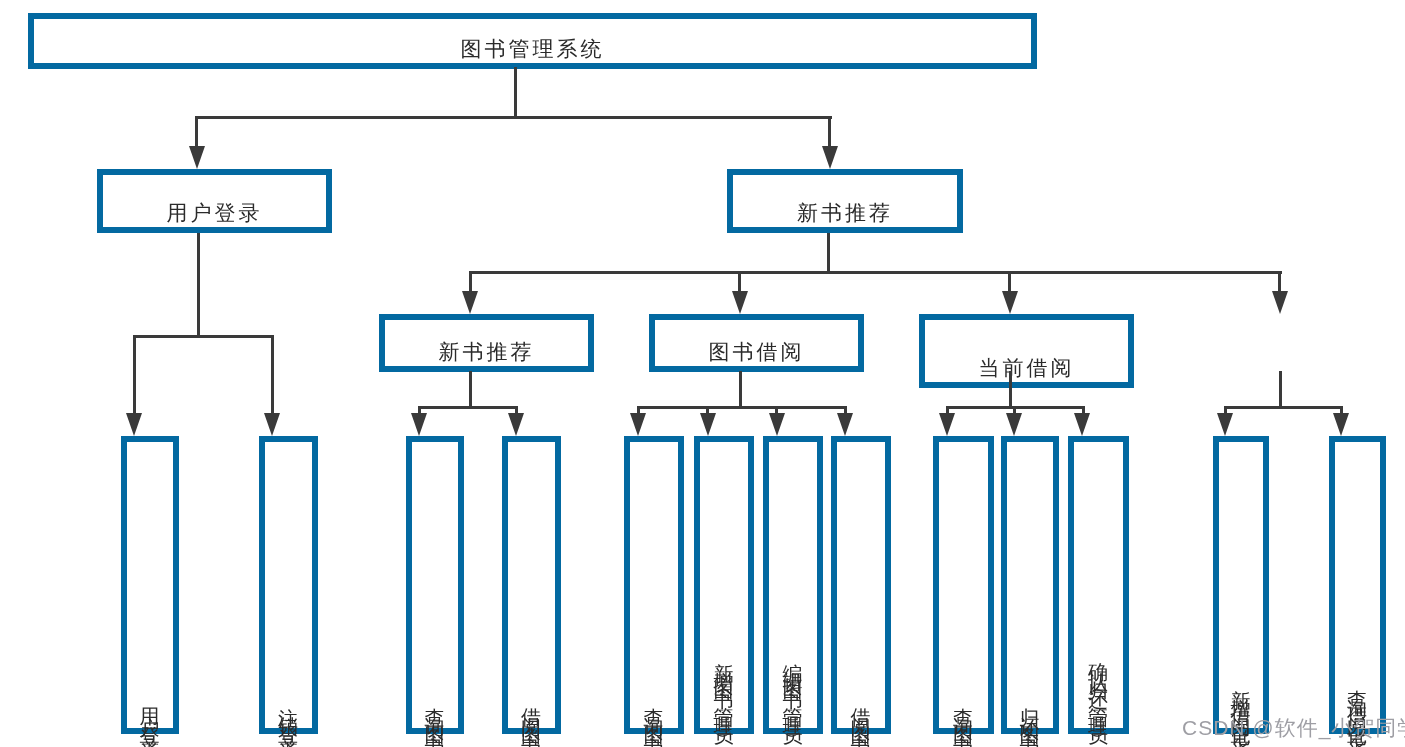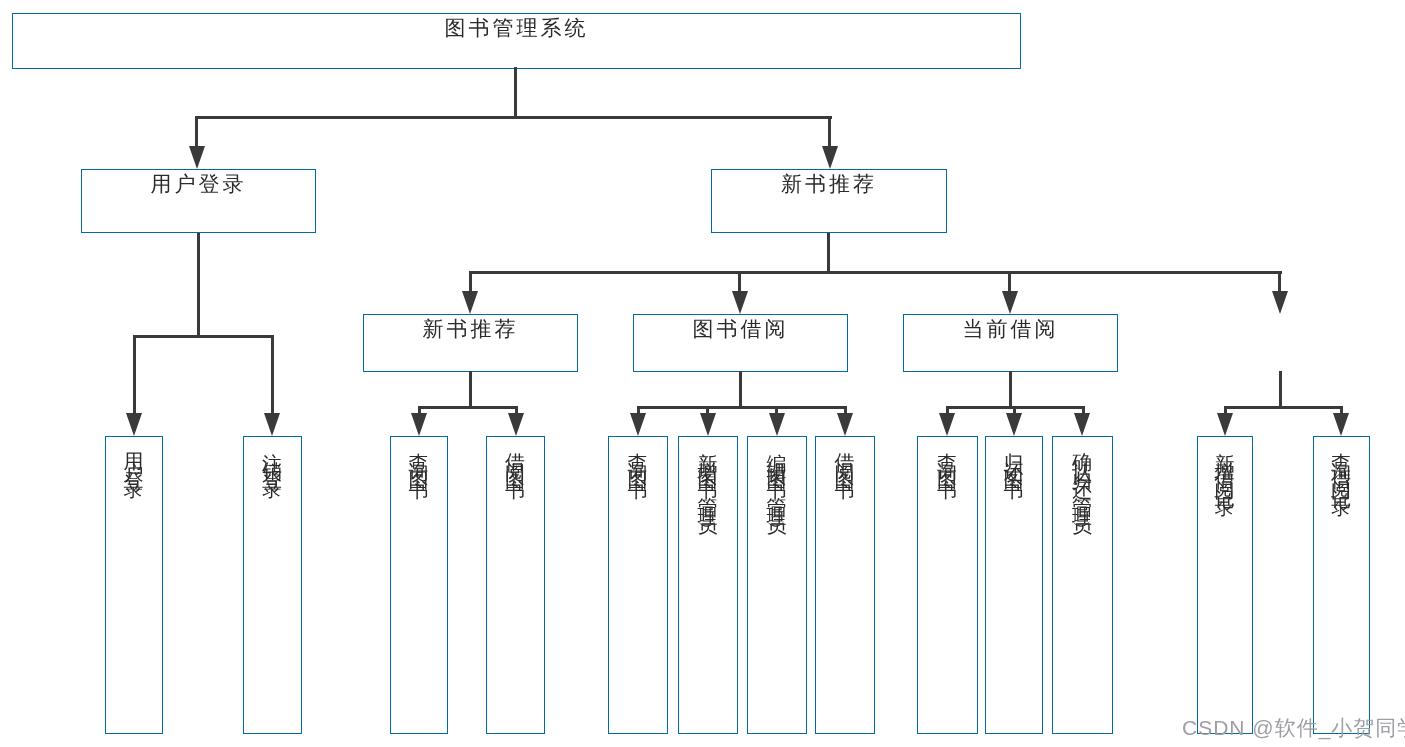--- a/index.html
+++ b/index.html
@@ -8,26 +8,27 @@
     position: relative;
     width: 1405px;
     height: 747px;
     background: #ffffff;
     font-family: "Liberation Sans", "DejaVu Sans", sans-serif;
     overflow: hidden;
   }
   .box {
     position: absolute;
     box-sizing: border-box;
-    border: 1px solid #0369a1;
+    border: 6px solid #0369a1;
     background: #ffffff;
     display: flex;
-    align-items: flex-start;
+    align-items: flex-end;
     justify-content: center;
     color: #2b2b2b;
+    margin-left: 16px;
   }
   .hlabel {
     font-size: 21px;
     letter-spacing: 3px;
     color: #2b2b2b;
     white-space: nowrap;
   }
   .leaf { top: 436px; height: 298px; }
   .vtext {
     writing-mode: vertical-rl;
@@ -96,21 +97,21 @@
   <div class="arrow" style="left:732px; top:291px;"></div>
   <div class="arrow" style="left:1002px; top:291px;"></div>
   <div class="arrow" style="left:1272px; top:291px;"></div>
 
   <div class="box" style="left:363px; top:314px; width:215px; height:58px;">
     <span class="hlabel">新书推荐</span>
   </div>
   <div class="box" style="left:633px; top:314px; width:215px; height:58px;">
     <span class="hlabel">图书借阅</span>
   </div>
-  <div class="box" style="left:903px; top:314px; width:215px; height:58px;">
+  <div class="box" style="left:903px; top:314px; width:215px; height:74px;">
     <span class="hlabel">当前借阅</span>
   </div>
 
   <div class="line" style="left:469px; top:371px; width:3px; height:38px;"></div>
   <div class="line" style="left:418px; top:406px; width:100px; height:3px;"></div>
   <div class="line" style="left:418px; top:406px; width:3px; height:12px;"></div>
   <div class="line" style="left:515px; top:406px; width:3px; height:12px;"></div>
   <div class="arrow" style="left:411px; top:413px;"></div>
   <div class="arrow" style="left:508px; top:413px;"></div>
 

